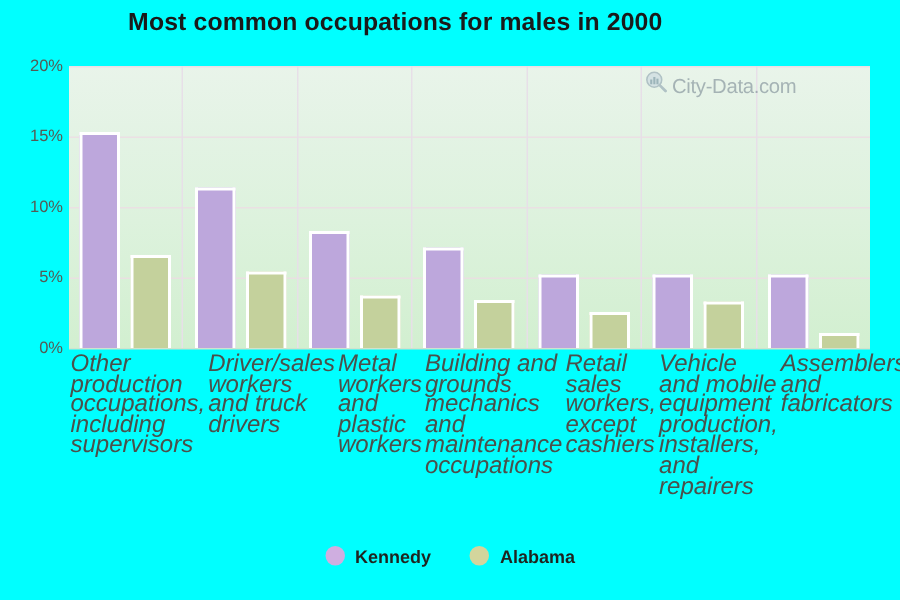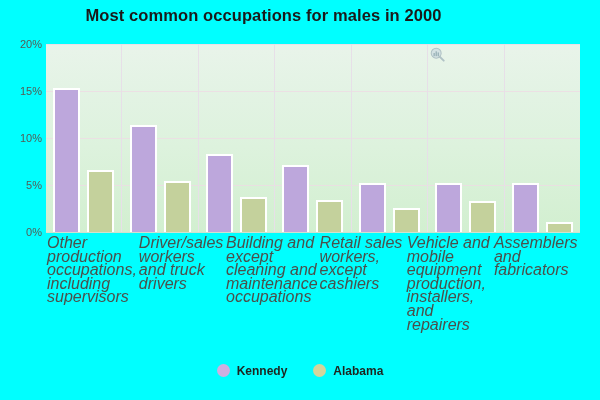--- a/index.html
+++ b/index.html
@@ -235,36 +235,38 @@
         <div class="bars">
           <div class="bar kennedy" title="Kennedy: 5.2%" style="height: 48.88px; background: rgb(189, 167, 220);"></div>
           <div class="bar alabama" title="Alabama: 1.1%" style="height: 10.34px; background: rgb(196, 209, 156);"></div>
         </div>
       </div>
     </div>
 
   <div class="xlabels">
       <div class="xlabel">Other production occupations, including supervisors</div>
       <div class="xlabel">Driver/sales workers and truck drivers</div>
-      <div class="xlabel">Building and except cleaning and maintenance occupations</div>
+      <div class="xlabel">Metal workers and plastic workers</div>
+      <div class="xlabel">Building and grounds mechanics and maintenance occupations</div>
       <div class="xlabel">Retail sales workers, except cashiers</div>
       <div class="xlabel">Vehicle and mobile equipment production, installers, and repairers</div>
       <div class="xlabel">Assemblers and fabricators</div>
     </div>
 
   <div class="watermark">
     <span>
       <svg width="15" height="15" viewBox="0 0 16 16">
         <circle cx="6.6" cy="6.6" r="5.3" fill="#c9d8e0" stroke="#8fa4b0" stroke-width="1.1"></circle>
         <rect x="3.7" y="6.4" width="1.5" height="3.4" fill="#6f8f9e"></rect>
         <rect x="5.9" y="4.6" width="1.5" height="5.2" fill="#6f8f9e"></rect>
         <rect x="8.1" y="5.8" width="1.5" height="4" fill="#6f8f9e"></rect>
         <line x1="10.4" y1="10.4" x2="14.6" y2="14.6" stroke="#8fa4b0" stroke-width="2" stroke-linecap="round"></line>
       </svg>
     </span>
+    <span class="watermark-text">City-Data.com</span>
   </div>
 
   <div class="legend">
       <div class="legend-item">
         <span class="swatch kennedy"></span>
         <span class="legend-label">Kennedy</span>
       </div>
       <div class="legend-item">
         <span class="swatch alabama"></span>
         <span class="legend-label">Alabama</span>

